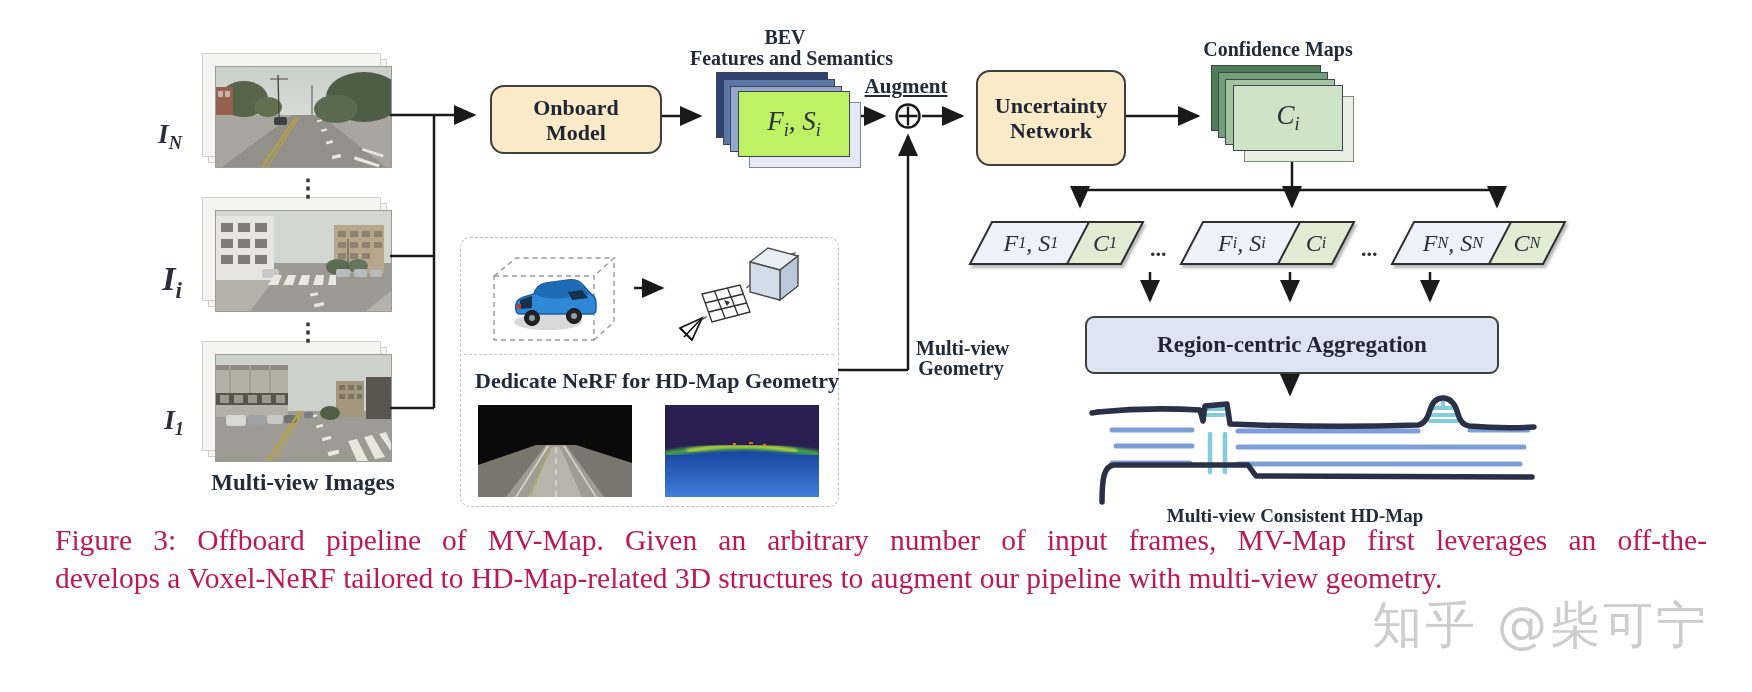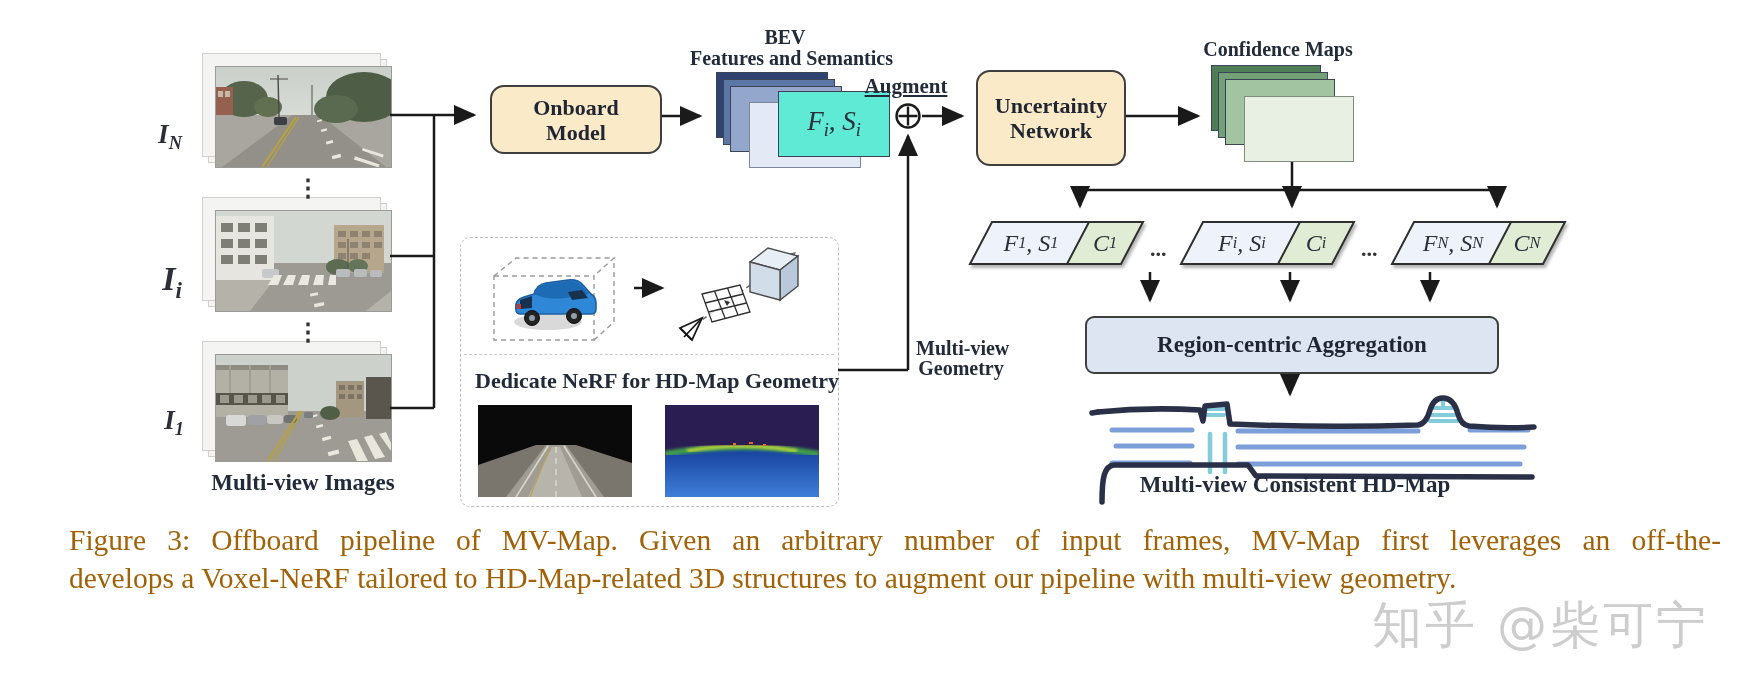--- a/index.html
+++ b/index.html
@@ -25,21 +25,21 @@
   .dots-h{position:absolute;font-weight:bold;color:#333;font-size:22px;z-index:10;}
   .photo{position:absolute;z-index:4;}
   .photo::before,.photo::after{content:"";position:absolute;background:#f4f4f2;border:1px solid #cfcfcb;z-index:-1;}
   .photo::before{left:-7px;top:-7px;width:100%;height:100%;}
   .photo::after{left:-13px;top:-13px;width:100%;height:100%;}
   .photo svg{display:block;border:1px solid #9a9a96;}
   .overlay{position:absolute;left:0;top:0;z-index:5;pointer-events:none;}
   .panel{position:absolute;border:1.8px dashed #bcbcbc;border-radius:10px;background:#fff;z-index:3;}
   .divider{position:absolute;border-top:1.8px dashed #c9c9c9;z-index:4;}
   
-  .caption{position:absolute;left:69px;top:521px;width:1652px;color:#a16207;
+  .caption{position:absolute;left:55px;top:521px;width:1652px;color:#be185d;
            font-size:29.5px;line-height:38px;z-index:20;}
   .cap-line{text-align:justify;text-align-last:justify;}
   .cap-line:last-child{text-align-last:left;}
   .watermark{position:absolute;left:1372px;top:592px;font-size:50px;color:#c9c9c9;opacity:.92;
              letter-spacing:3px;white-space:nowrap;z-index:30;
              font-family:"DejaVu Sans","Liberation Sans",sans-serif;text-shadow:0 0 2px #ffffff;}
 </style>
 </head>
 <body>
 
@@ -243,35 +243,38 @@
   <div class="ylbox" style="left:490px;top:85px;width:168px;height:65px;">
     <div style="width:120px;">Onboard Model</div>
   </div>
 
   <div class="dlabel" style="left:700px;top:26px;width:170px;font-size:20px;">BEV</div>
   <div class="dlabel" style="left:690px;top:47px;width:190px;font-size:20px;">Features and Semantics</div>
   <div class="sheet" style="left:716px;top:72px;width:112px;height:66px;background:#2E4372;z-index:6;"></div>
   <div class="sheet" style="left:723px;top:79px;width:112px;height:66px;background:#5C76A6;z-index:6;"></div>
   <div class="sheet" style="left:730px;top:86px;width:112px;height:66px;background:#93A6CC;z-index:6;"></div>
   <div class="sheet" style="left:749px;top:102px;width:112px;height:66px;background:#E3EAF5;border-color:#7d8797;z-index:6;"></div>
-  <div class="sheet txt" style="left:738px;top:91px;width:112px;height:66px;background:#5eead4;z-index:7;margin-left:40px;">
+  <div class="sheet txt" style="left:738px;top:91px;width:112px;height:66px;background:#bef264;z-index:7;">
     <span class="math">F<sub>i</sub>, S<sub>i</sub></span>
   </div>
 
   <div class="dlabel" style="left:856px;top:74px;width:100px;font-size:21px;text-decoration:underline;">Augment</div>
 
   <div class="ylbox" style="left:976px;top:70px;width:146px;height:92px;">
     <div style="width:128px;">Uncertainty Network</div>
   </div>
 
   <div class="dlabel" style="left:1198px;top:38px;width:160px;font-size:20px;">Confidence Maps</div>
   <div class="sheet" style="left:1211px;top:65px;width:110px;height:66px;background:#4F7D55;z-index:6;"></div>
   <div class="sheet" style="left:1218px;top:72px;width:110px;height:66px;background:#74A078;z-index:6;"></div>
   <div class="sheet" style="left:1225px;top:79px;width:110px;height:66px;background:#A3C4A1;z-index:6;"></div>
   <div class="sheet" style="left:1244px;top:96px;width:110px;height:66px;background:#E7F0E2;border-color:#7f8c7c;z-index:6;"></div>
+  <div class="sheet txt" style="left:1233px;top:85px;width:110px;height:66px;background:#CFE3C6;z-index:7;">
+    <span class="math">C<sub>i</sub></span>
+  </div>
 
   <div class="ptext math" style="left:975px;top:224px;width:112px;height:38px;">F<sub>1</sub>, S<sub>1</sub></div>
   <div class="ptext math" style="left:1077px;top:224px;width:56px;height:38px;">C<sub>1</sub></div>
   <div class="dots-h" style="left:1150px;top:236px;">...</div>
   <div class="ptext math" style="left:1186px;top:224px;width:112px;height:38px;">F<sub>i</sub>, S<sub>i</sub></div>
   <div class="ptext math" style="left:1288px;top:224px;width:56px;height:38px;">C<sub>i</sub></div>
   <div class="dots-h" style="left:1361px;top:236px;">...</div>
   <div class="ptext math" style="left:1397px;top:224px;width:112px;height:38px;">F<sub>N</sub>, S<sub>N</sub></div>
   <div class="ptext math" style="left:1499px;top:224px;width:56px;height:38px;">C<sub>N</sub></div>
 
@@ -293,21 +296,21 @@
           <path d="M122,40 V78 M137,40 V78" stroke-width="4.5"></path>
         </g>
         <g stroke="#2A3047" stroke-width="5.5">
           <path d="M10,18 Q60,13 112,16 L115,27 L117,12 L139,10 L142,30 Q240,34 330,31 Q338,30 342,16 Q346,3 356,4 Q366,5 370,20 Q373,31 381,32 Q416,35 446,33"></path>
           <path d="M26,71 C16,72 14,84 14,108 M26,71 L160,71 L168,82 L444,83"></path>
           <path d="M10,18 L4,19"></path>
         </g>
       </g>
     </svg>
   </div>
-  <div class="dlabel" style="left:1110px;top:472px;width:370px;font-size:23px;">Multi-view Consistent HD-Map</div>
+  <div class="dlabel" style="left:1110px;top:505px;width:370px;font-size:19px;">Multi-view Consistent HD-Map</div>
 
   <div class="panel" style="left:460px;top:237px;width:377px;height:268px;"></div>
   <div class="divider" style="left:464px;top:354px;width:370px;"></div>
 
   <div class="abs" style="left:486px;top:248px;z-index:4;">
     <svg width="134" height="100" viewBox="0 0 134 100">
       <g fill="none" stroke="#9a9a9a" stroke-width="1.4" stroke-dasharray="5 4">
         <rect x="8" y="28" width="100" height="64"></rect>
         <polyline points="8,28 30,10 128,10 108,28"></polyline>
         <polyline points="108,92 128,74 128,10"></polyline>

